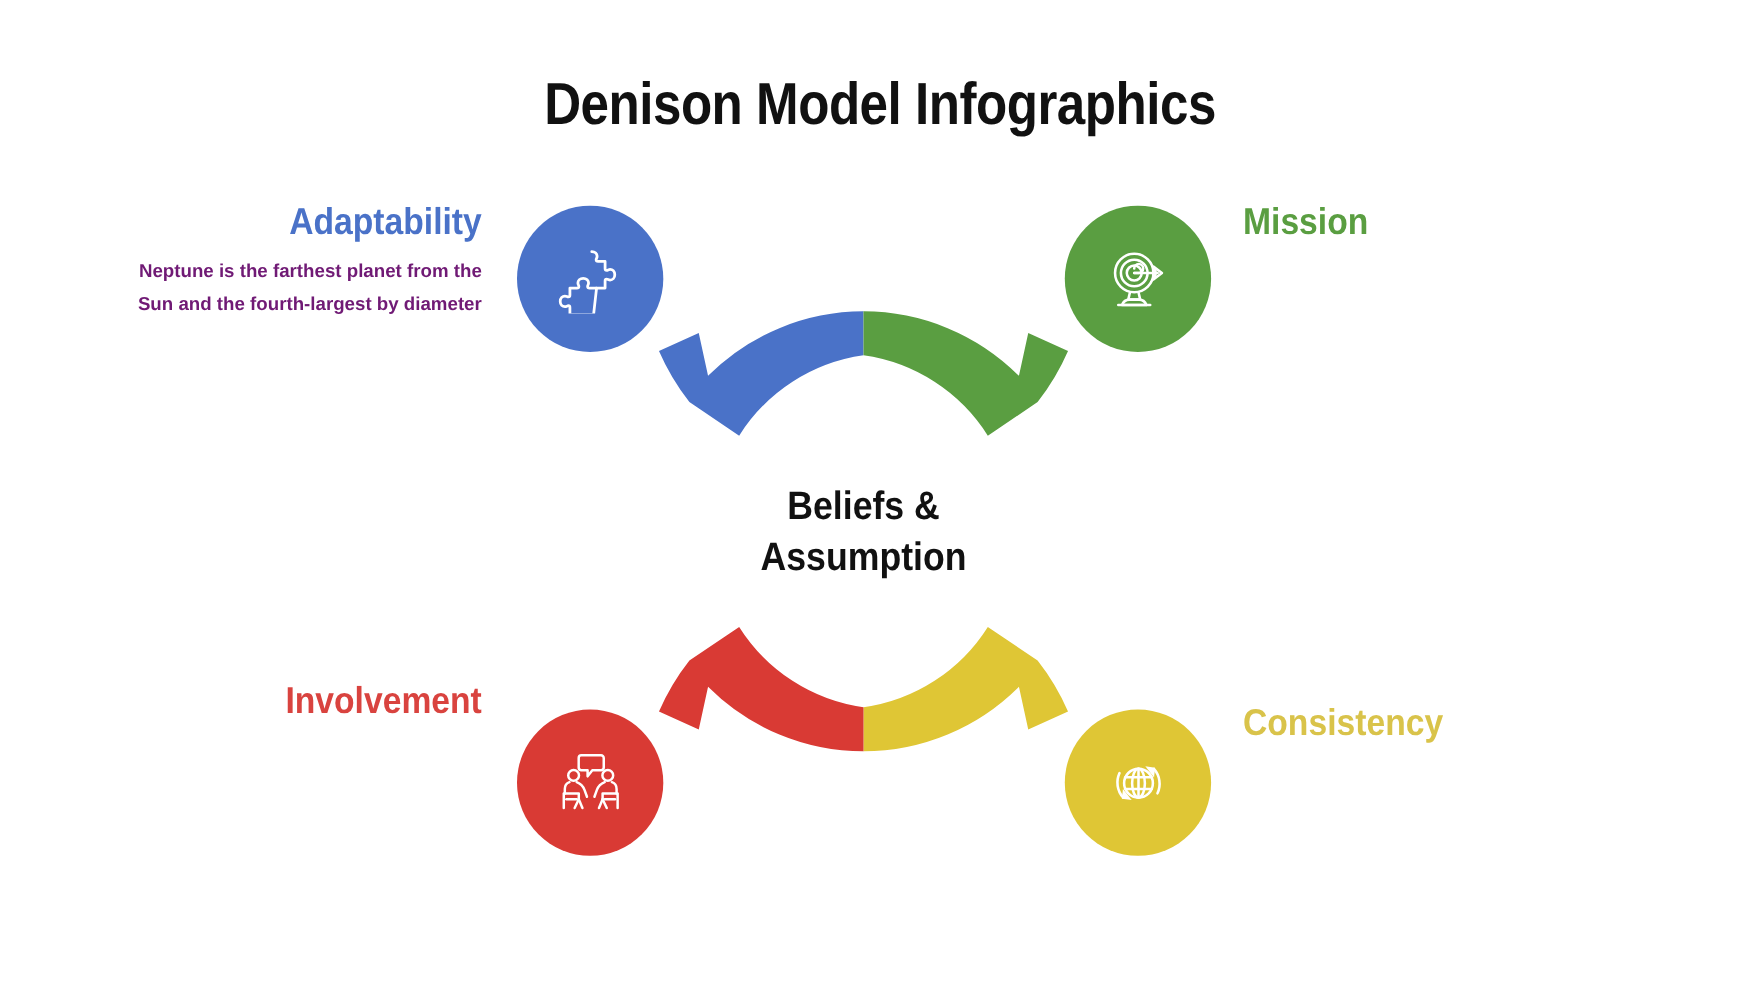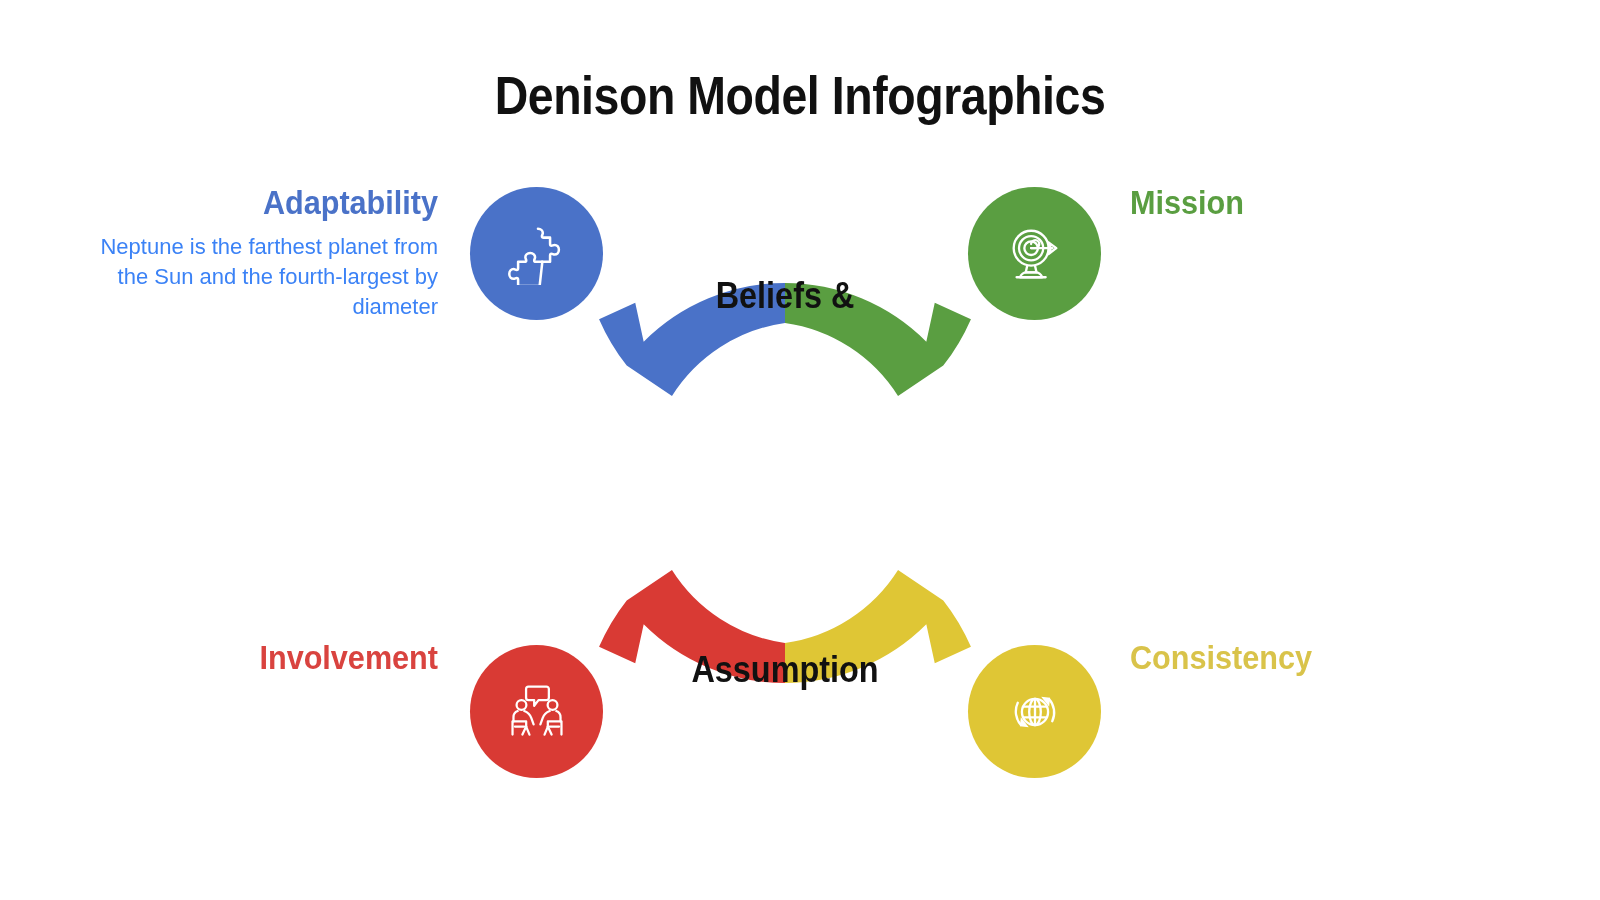--- a/index.html
+++ b/index.html
@@ -48,30 +48,30 @@
     line-height: 40px;
     margin: 0 0 10px 0;
     transform: scaleX(0.9);
     white-space: nowrap;
   }
   .block.left .block-heading  { transform-origin: right center; }
   .block.right .block-heading { transform-origin: left center; }
 
   .block-body {
     font-family: "Liberation Sans", sans-serif;
-    font-weight: 400;
-    font-size: 22px;
+    font-weight: 700;
+    font-size: 17px;
     line-height: 30px;
-    color: #3b82f6;
+    color: #701a75;
     margin: 0;
   }
 
   #block-adaptability { left: 98px;  top: 182px; }
   #block-mission      { left: 1130px; top: 182px; }
-  #block-involvement  { left: 98px;  top: 637px; text-align: right; }
+  #block-involvement  { left: 98px;  top: 617px; text-align: right; }
   #block-consistency  { left: 1130px; top: 637px; }
 
   
   .icon-circle {
     position: absolute;
     width: 133px;
     height: 133px;
     border-radius: 50%;
     display: flex;
     align-items: center;
@@ -95,21 +95,21 @@
 
   .center-text {
     position: absolute;
     left: 575px;
     top: 273px;
     width: 420px;
     height: 420px;
     display: flex;
     flex-direction: column;
     align-items: center;
-    justify-content: space-between;
+    justify-content: center;
     pointer-events: none;
   }
   .center-line {
     font-family: "Liberation Sans Narrow", "Liberation Sans", sans-serif;
     font-weight: 700;
     font-size: 36px;
     line-height: 46px;
     color: #111111;
     transform: scaleX(0.9);
     white-space: nowrap;

